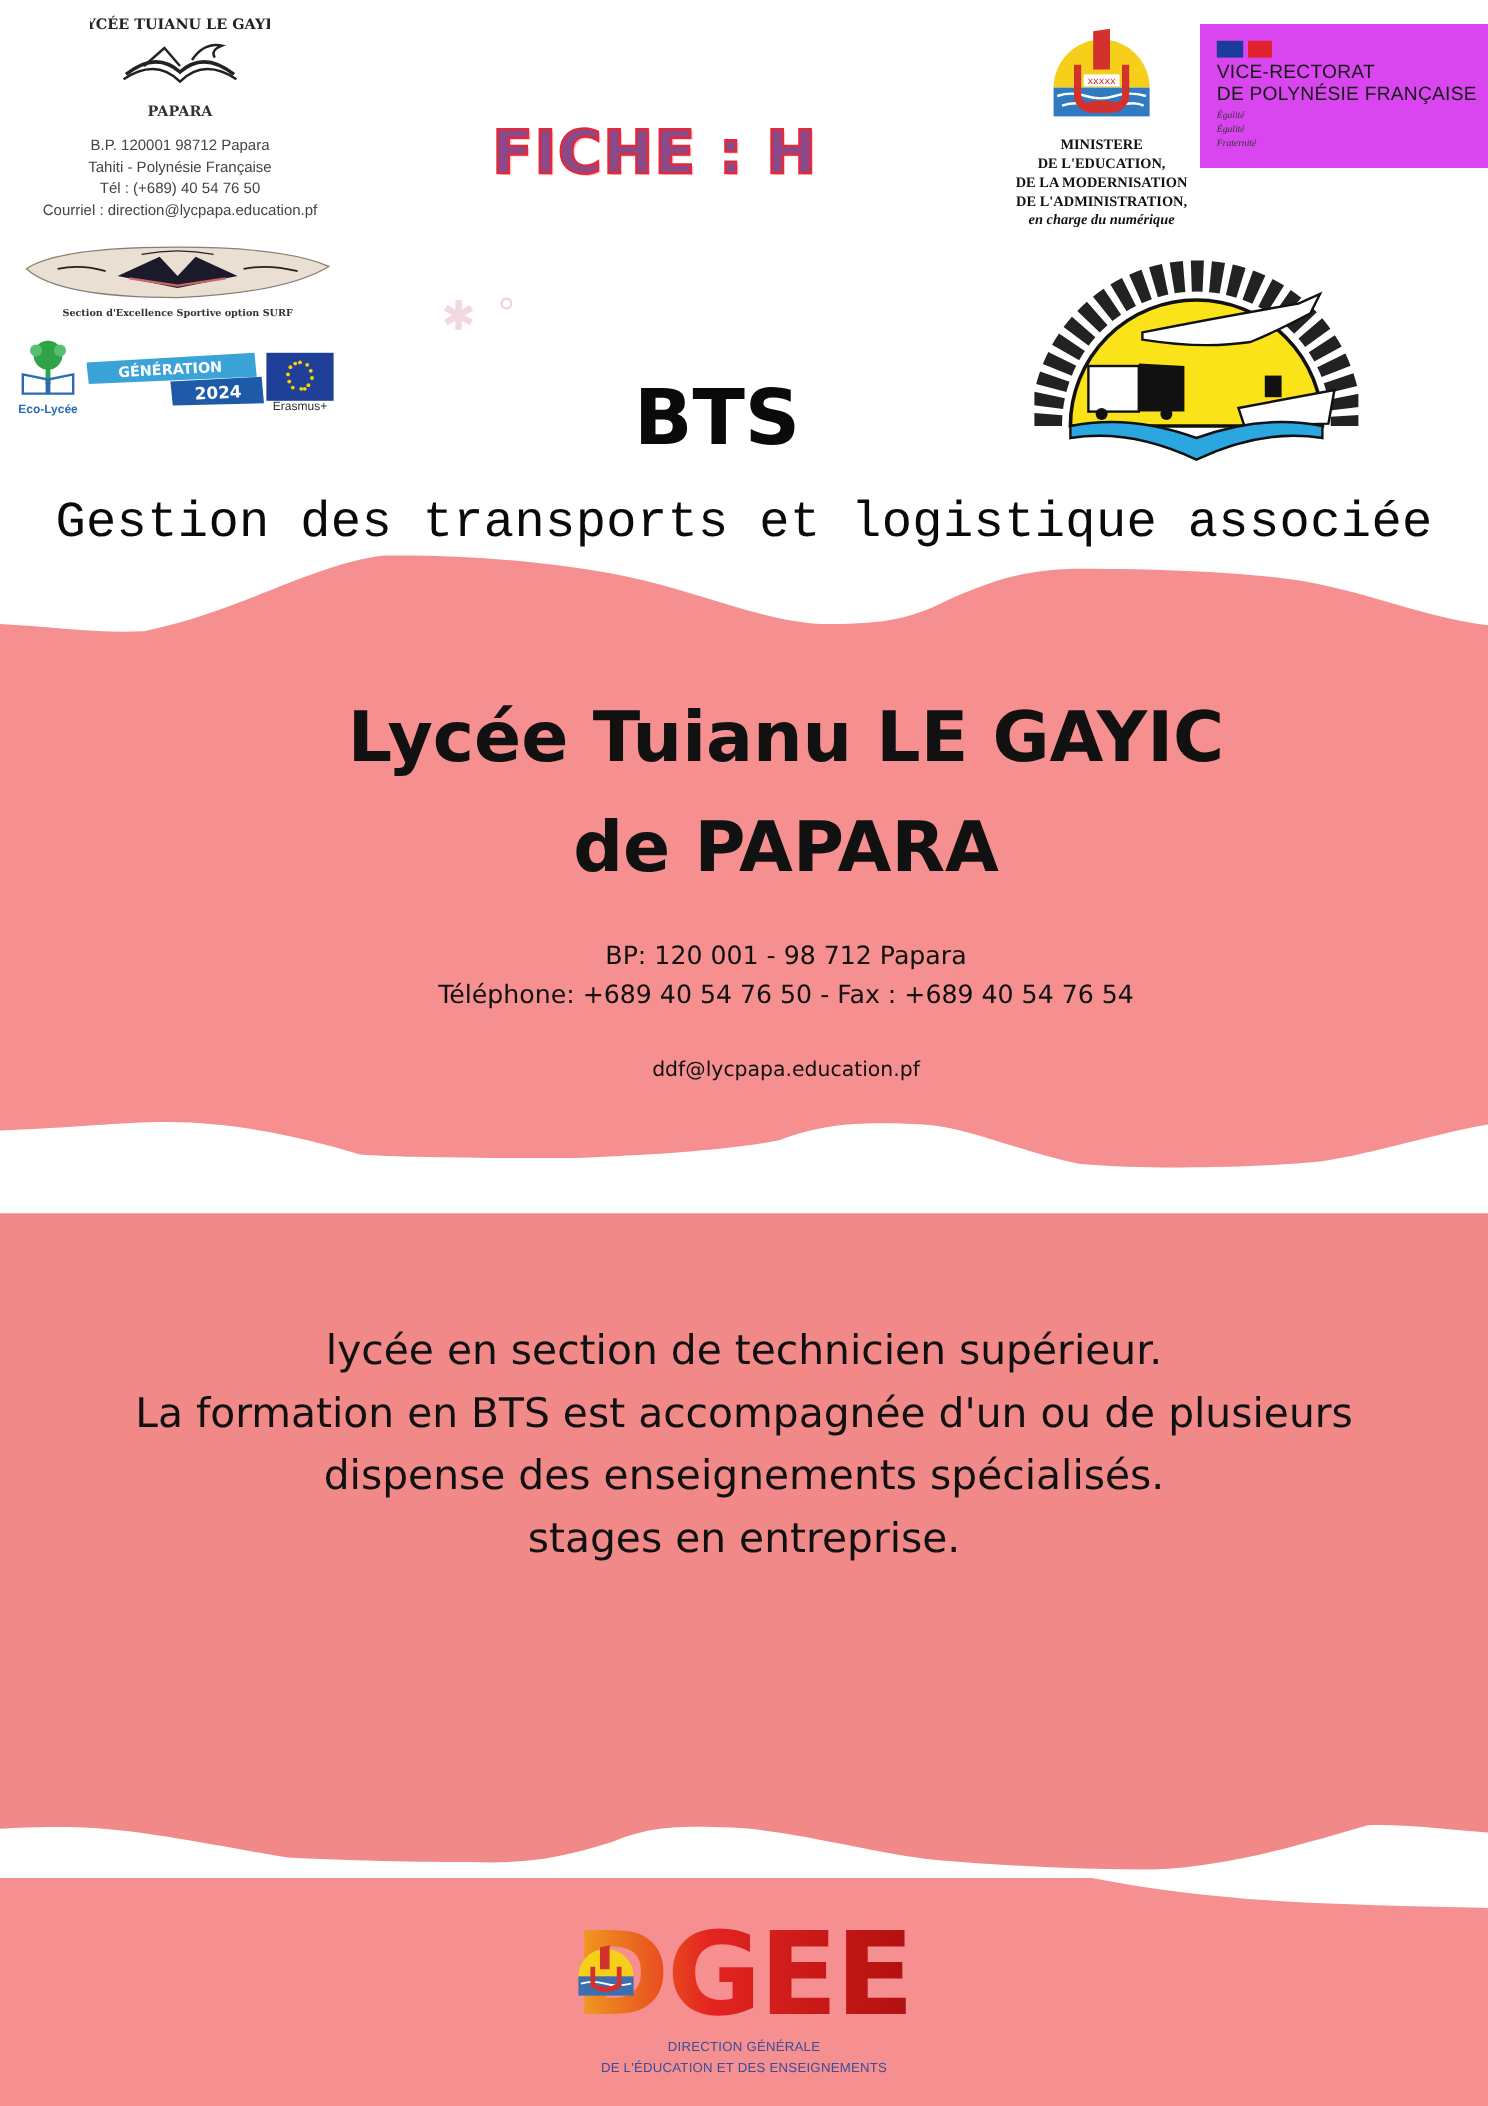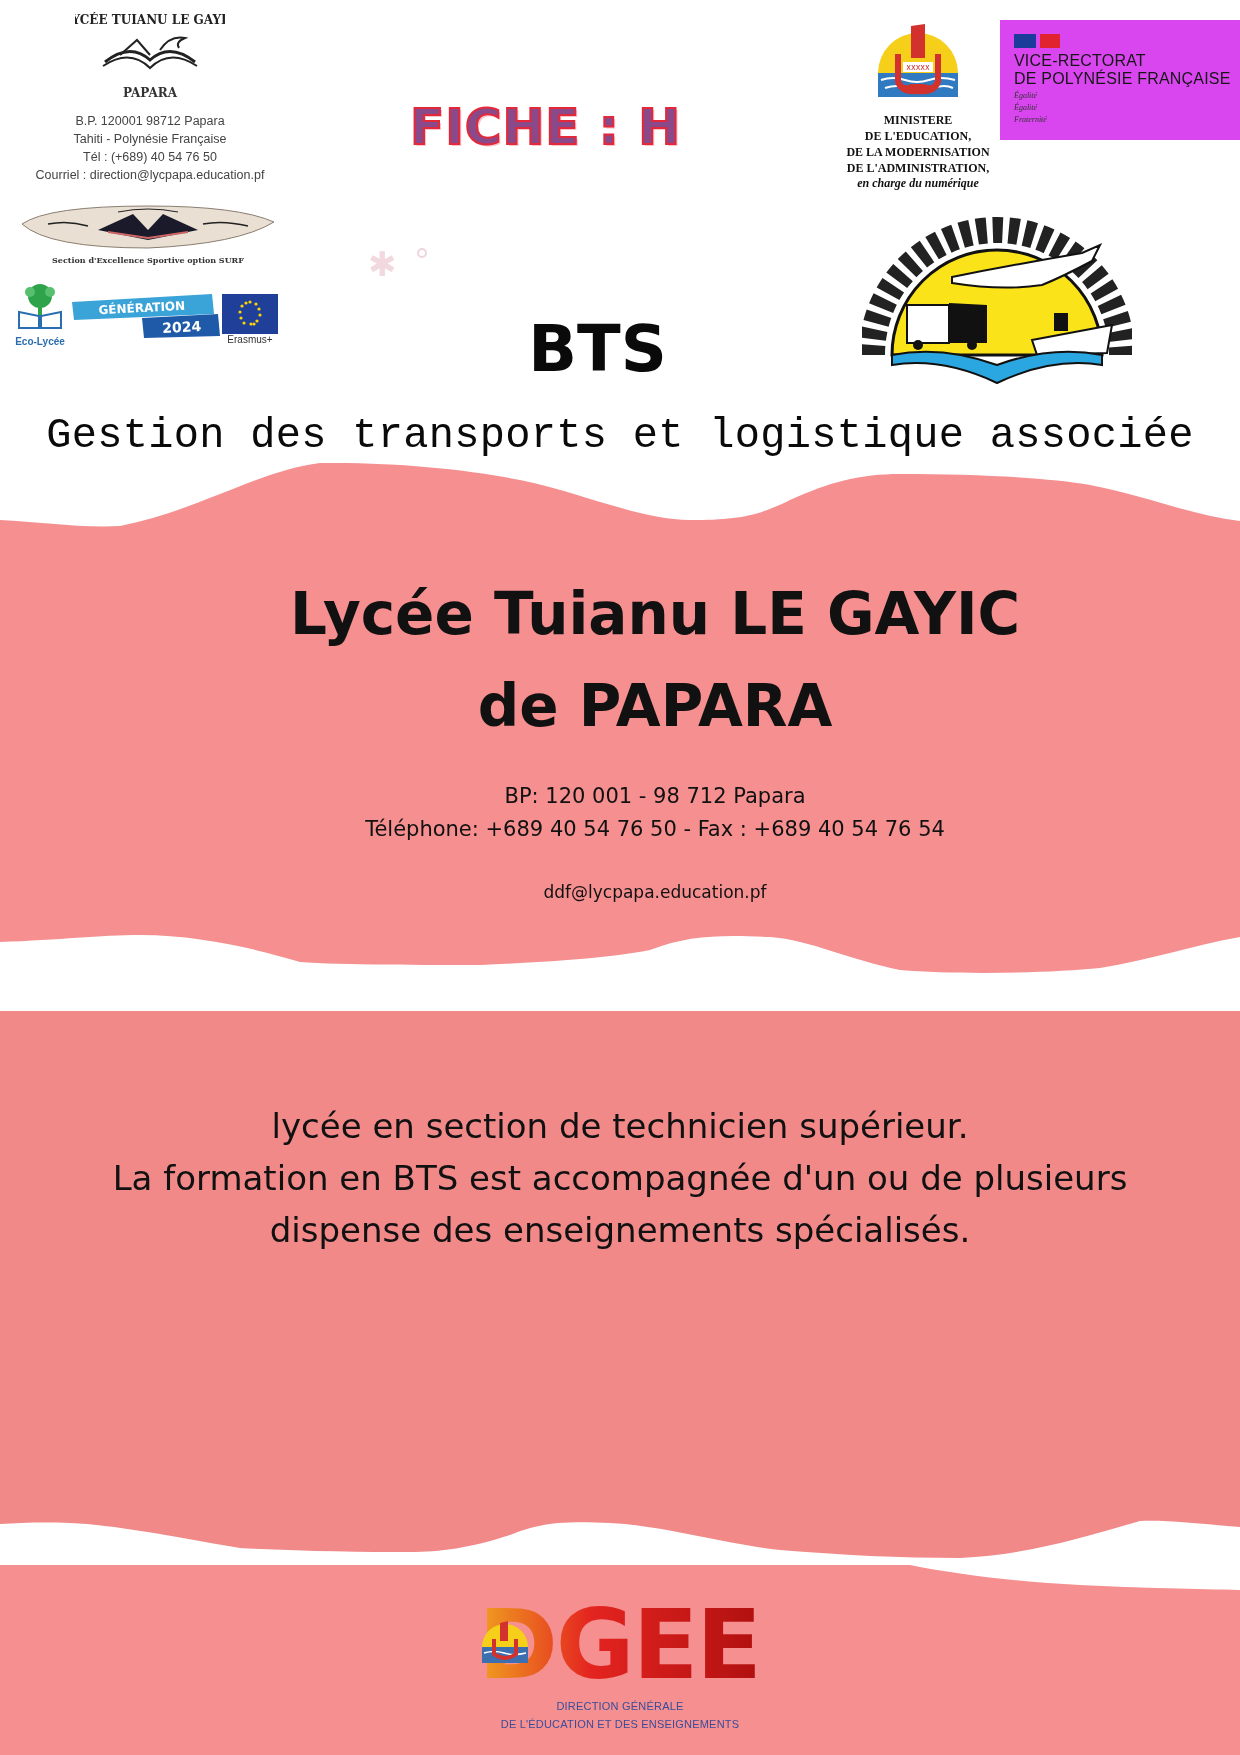--- a/index.html
+++ b/index.html
@@ -207,20 +207,21 @@
 <div class="abs contact">
   <div>BP: 120 001 - 98 712 Papara</div>
   <div>Téléphone: +689 40 54 76 50 - Fax : +689 40 54 76 54</div>
 </div>
 <div class="abs email">ddf@lycpapa.education.pf</div>
 
 <div class="abs desc">
   <p>lycée en section de technicien supérieur.</p>
   <p>La formation en BTS est accompagnée d'un ou de plusieurs</p>
   <p>dispense des enseignements spécialisés.</p>
+  <p>stages en entreprise.</p>
 </div>
 
 <div class="abs dgee">
   <div class="mark">
     <svg width="50" height="60" viewBox="0 0 50 60" style="margin-right:-52px; position:relative; z-index:1;">
       <path d="M2,32 A23,23 0 0 1 48,32 Z" fill="#f5cf1a"></path>
       <rect x="2" y="32" width="46" height="16" fill="#3c6fb0"></rect>
       <path d="M4,38 Q14,35 24,38 T46,38" stroke="#fff" fill="none" stroke-width="1.5"></path>
       <path d="M20,8 L28,6 L28,26 L20,26 Z" fill="#d2312e"></path>
       <path d="M12,24 L16,24 L16,38 Q25,44 34,38 L34,24 L38,24 L38,40 Q25,50 12,40 Z" fill="#d2312e"></path>

